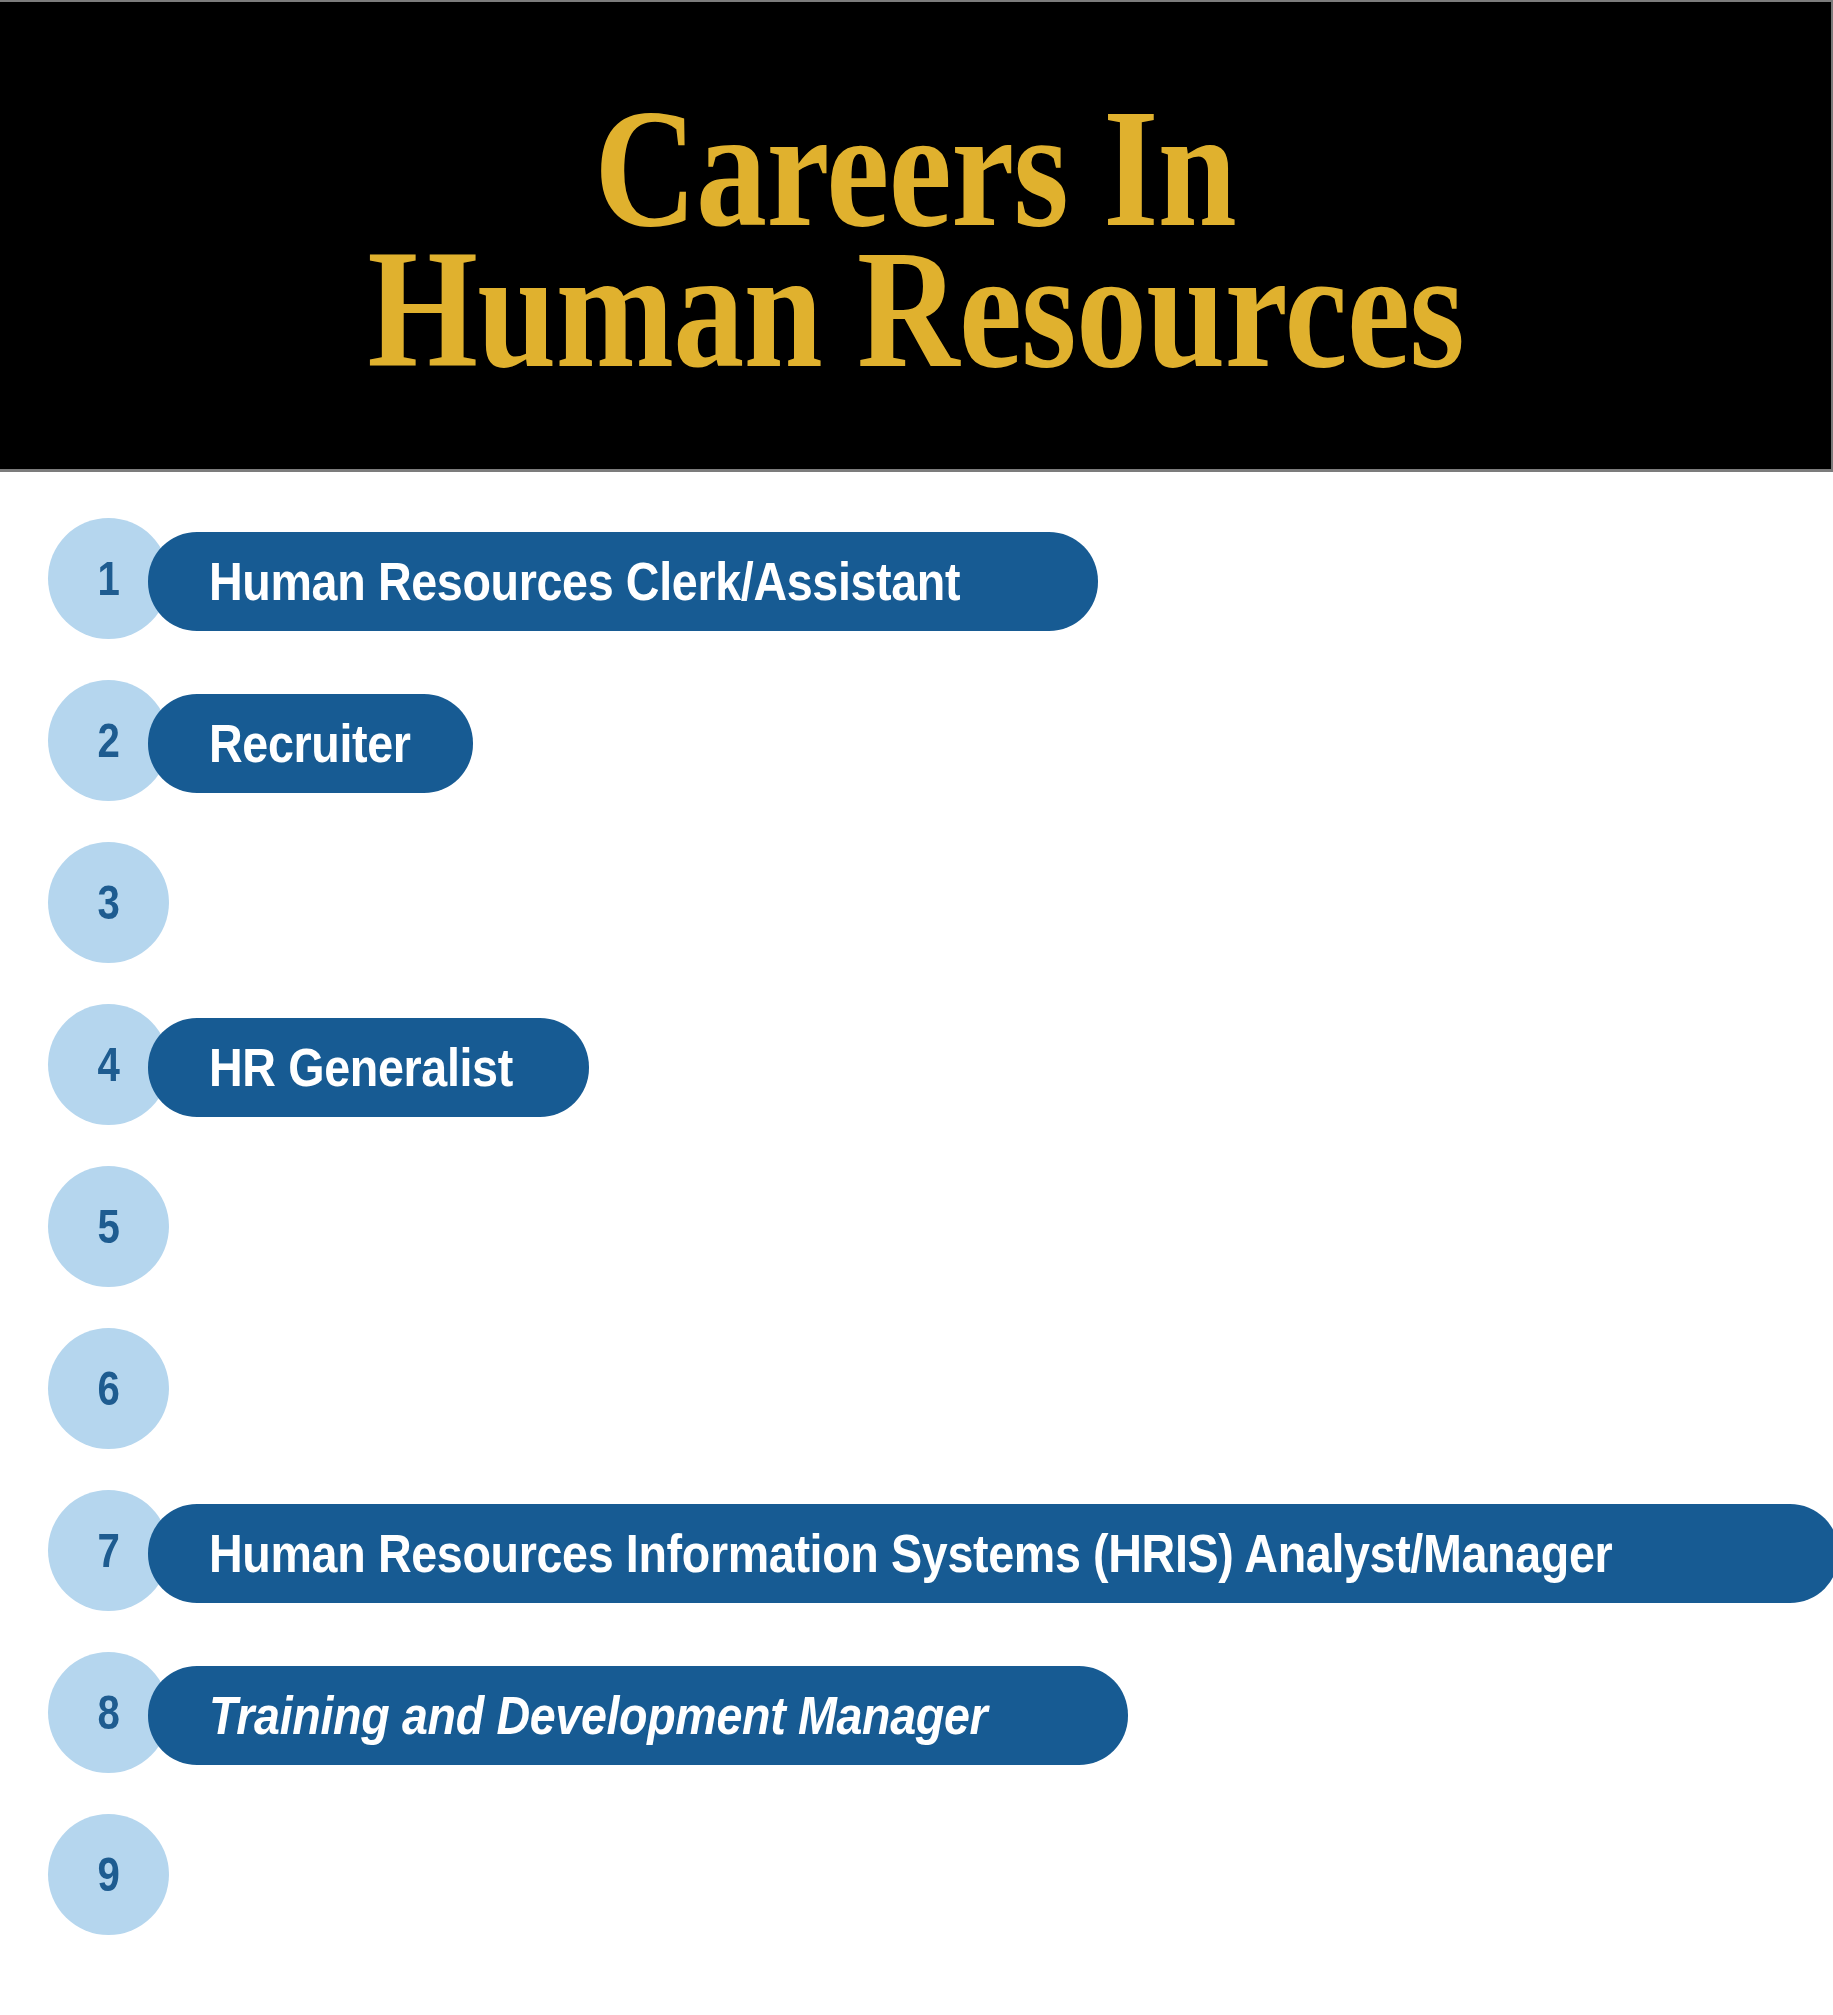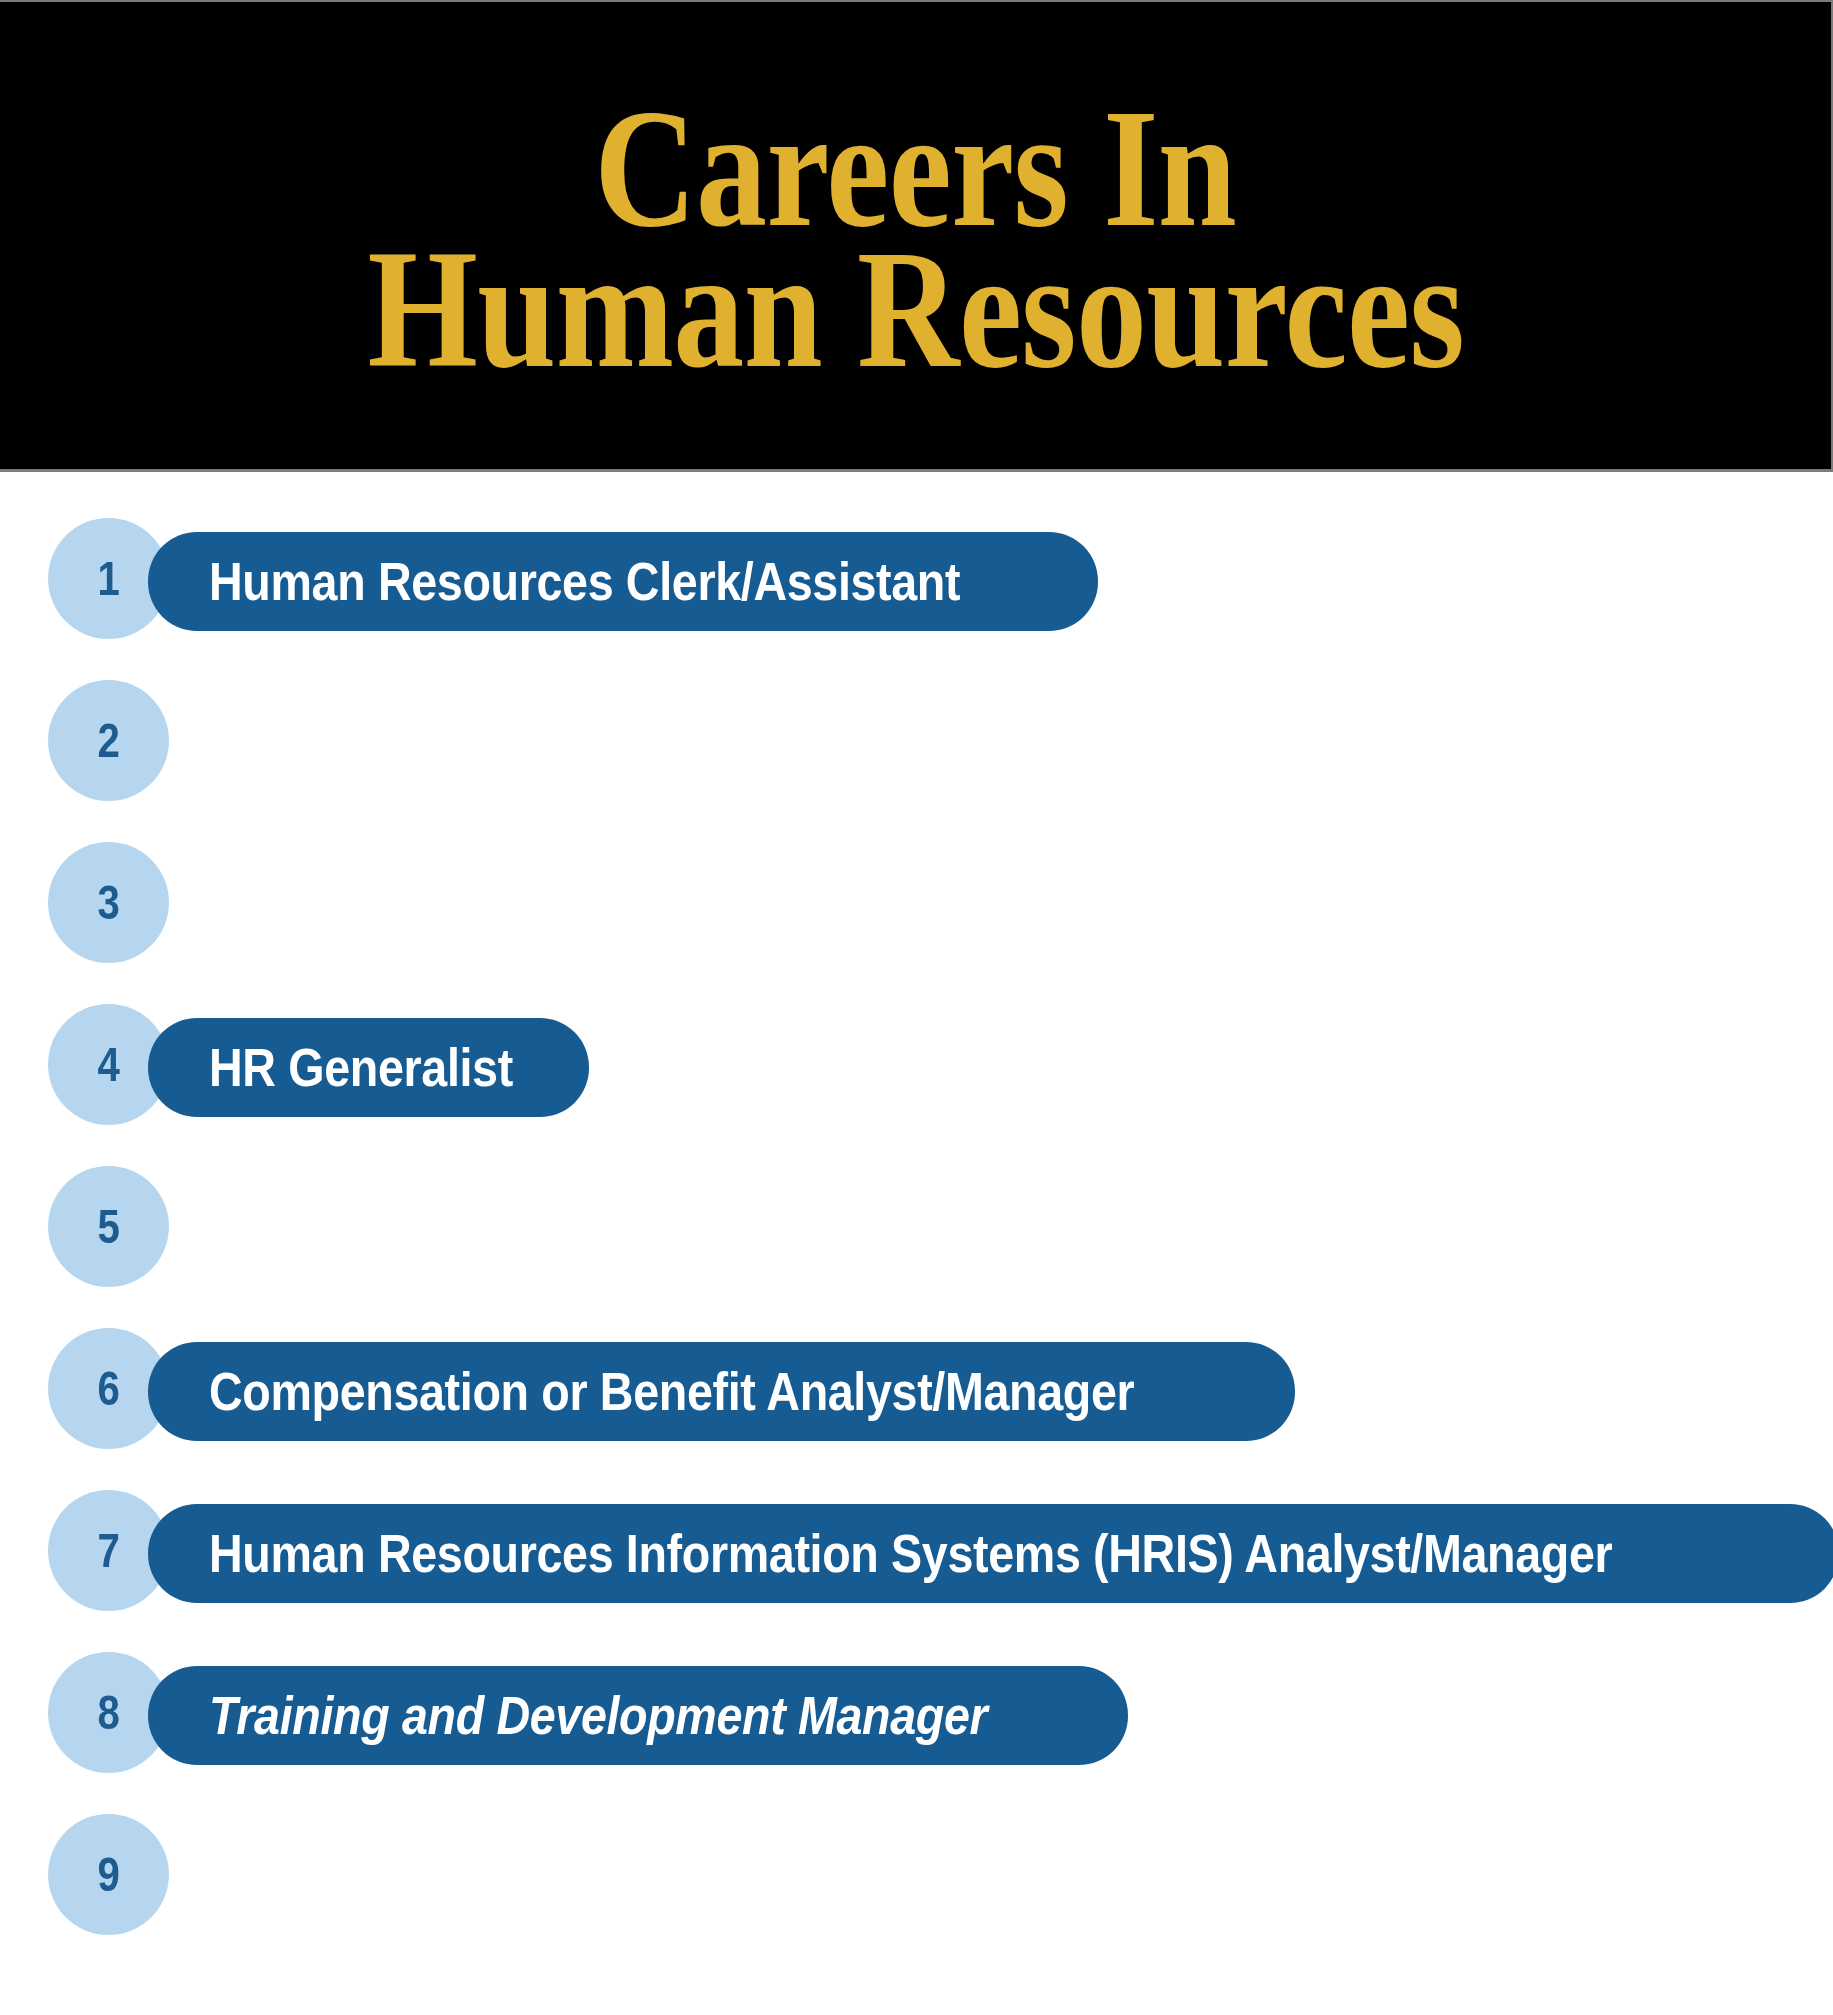--- a/index.html
+++ b/index.html
@@ -131,20 +131,23 @@
     </div>
     <div class="career-pill" style="background: rgb(23, 91, 147);">
       <span class="career-label" style="color: rgb(255, 255, 255);">Human Resources Clerk/Assistant</span>
     </div>
   </div>
 
   <div class="career-row">
     <div class="career-circle" style="background: rgb(181, 214, 238);">
       <span class="career-number" style="color: rgb(30, 92, 144);">2</span>
     </div>
+    <div class="career-pill" style="background: rgb(23, 91, 147);">
+      <span class="career-label" style="color: rgb(255, 255, 255);">Recruiter</span>
+    </div>
   </div>
 
   <div class="career-row">
     <div class="career-circle" style="background: rgb(181, 214, 238);">
       <span class="career-number" style="color: rgb(30, 92, 144);">3</span>
     </div>
   </div>
 
   <div class="career-row">
     <div class="career-circle" style="background: rgb(181, 214, 238);">
@@ -157,23 +160,20 @@
 
   <div class="career-row">
     <div class="career-circle" style="background: rgb(181, 214, 238);">
       <span class="career-number" style="color: rgb(30, 92, 144);">5</span>
     </div>
   </div>
 
   <div class="career-row">
     <div class="career-circle" style="background: rgb(181, 214, 238);">
       <span class="career-number" style="color: rgb(30, 92, 144);">6</span>
-    </div>
-    <div class="career-pill" style="background: rgb(23, 91, 147);">
-      <span class="career-label" style="color: rgb(255, 255, 255);">Compensation or Benefit Analyst/Manager</span>
     </div>
   </div>
 
   <div class="career-row">
     <div class="career-circle" style="background: rgb(181, 214, 238);">
       <span class="career-number" style="color: rgb(30, 92, 144);">7</span>
     </div>
     <div class="career-pill" style="background: rgb(23, 91, 147);">
       <span class="career-label" style="color: rgb(255, 255, 255);">Human Resources Information Systems (HRIS) Analyst/Manager</span>
     </div>

